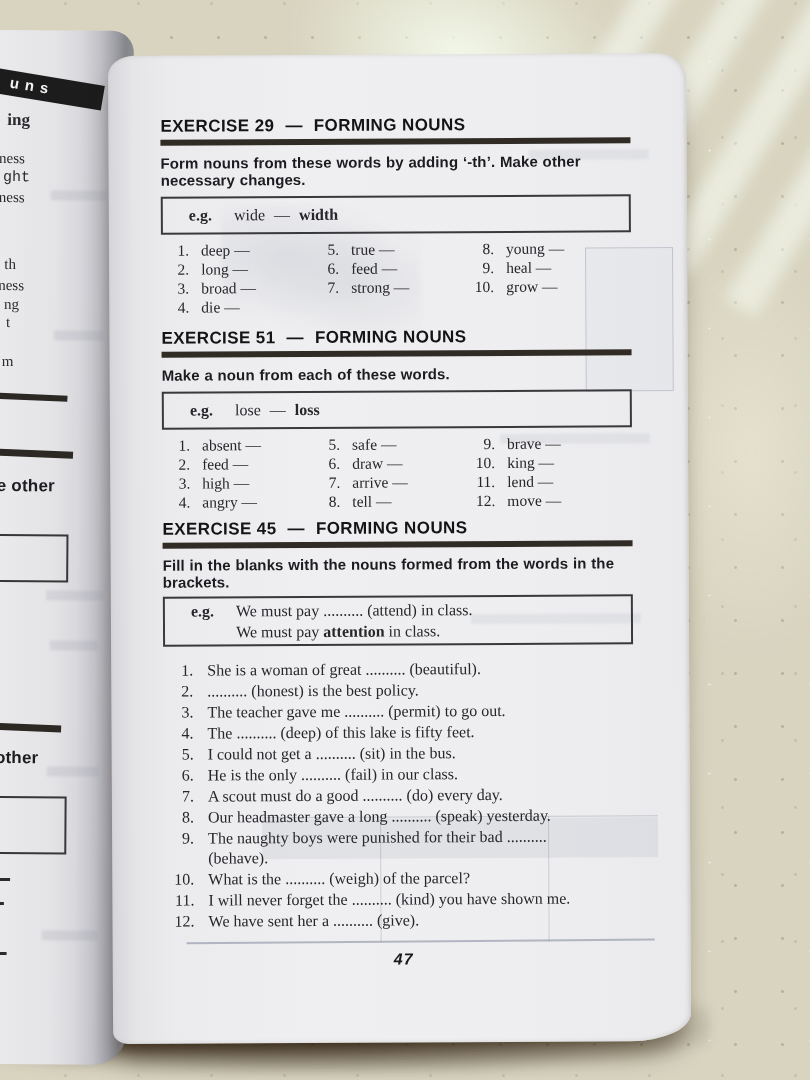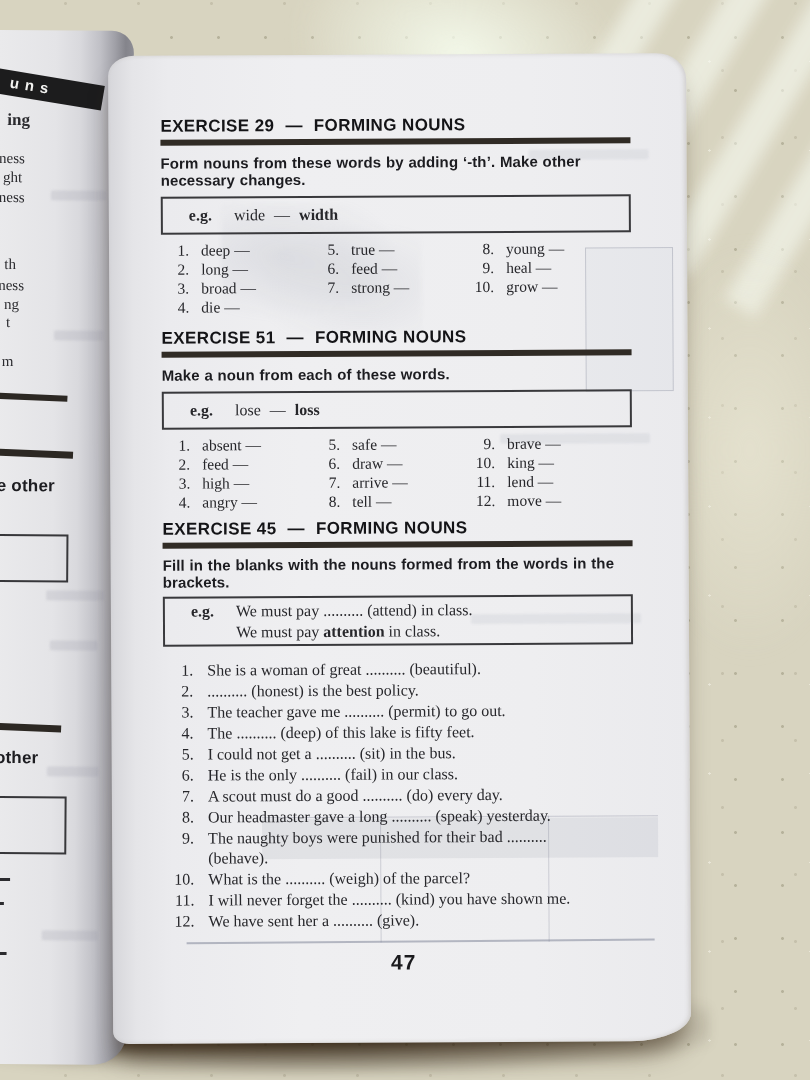--- a/index.html
+++ b/index.html
@@ -92,41 +92,41 @@
   .wrow{display:flex;line-height:19px;}
   .wnum{width:28px;text-align:right;margin-right:12px;flex:none;}
   .mb-sm{margin-bottom:9px;}
   .s-list{font-family:"Liberation Serif",serif;font-size:16px;color:#27272b;}
   .s-row{display:flex;line-height:20px;margin-bottom:1px;}
   .s-num{width:30px;text-align:right;margin-right:14px;flex:none;}
   .s-text{width:432px;}
   .ex45-box{padding:2px 8px 2px 26px;line-height:21px;margin-bottom:14px;}
   .eg-lines{display:flex;flex-direction:column;}
   .pagenum-wrap{position:absolute;left:52px;top:896px;width:478px;text-align:center;z-index:2;}
-  .pagenum{font-weight:bold;font-size:21px;color:#1a1a1d;letter-spacing:1px;}
+  .pagenum{font-weight:bold;font-size:16px;color:#1a1a1d;letter-spacing:1px;font-style:italic;}
 </style>
 </head>
 <body>
 
 <div class="table-bg"></div>
 <div class="refl refl1"></div>
 <div class="refl refl2"></div>
 <div class="refl refl3"></div>
 
 <div class="book-shadow"></div>
 <div class="edge-shadow"></div>
 <div class="page-stack"></div>
 
 <div class="left-page">
   <div class="lp-banner">
     <span>uns</span>
   </div>
   <span class="frag" style="top:80px;left:8px;font-weight:bold;font-size:17px;">ing</span>
   <span class="frag" style="top:120px;left:0;">ness</span>
-  <span class="frag" style="top:139px;left:4px;">ght</span>
+  <span class="frag" style="top:139px;left:4px;font-family:Liberation Mono, monospace;">ght</span>
   <span class="frag" style="top:159px;left:0;">ness</span>
   <span class="frag" style="top:226px;left:6px;">th</span>
   <span class="frag" style="top:247px;left:0;">ness</span>
   <span class="frag" style="top:266px;left:6px;">ng</span>
   <span class="frag" style="top:284px;left:8px;">t</span>
   <span class="frag" style="top:323px;left:4px;">m</span>
   <div class="lp-bar" style="top:364px;left:0;width:70px;height:6px;"></div>
   <div class="lp-bar" style="top:420px;left:0;width:76px;height:7px;"></div>
   <span class="frag-b" style="top:446px;left:0;">e other</span>
   <div class="lp-box" style="top:504px;left:-34px;width:102px;height:44px;"></div>

